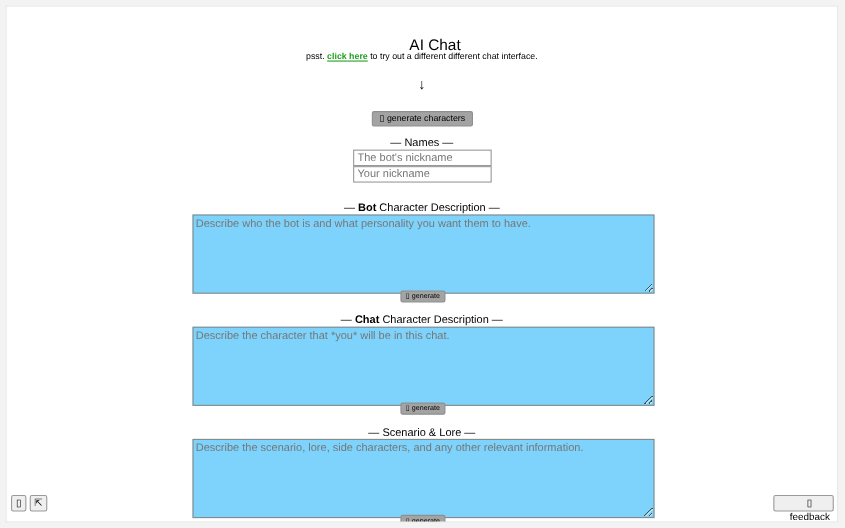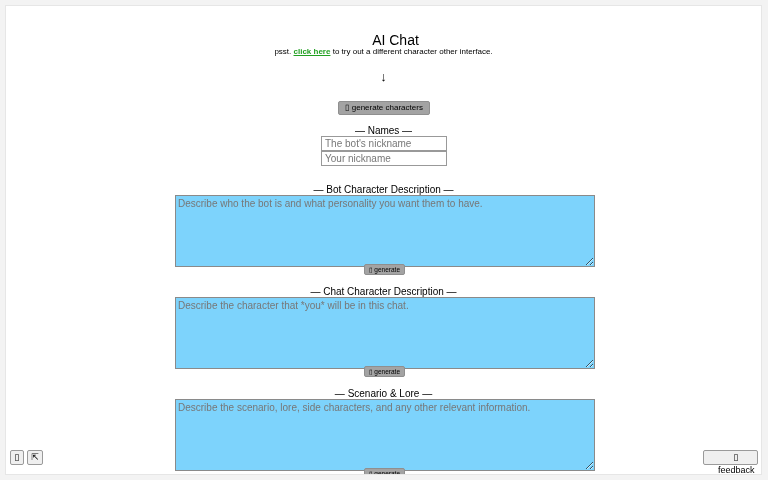--- a/index.html
+++ b/index.html
@@ -77,21 +77,21 @@
     text-align: center;
   }
   .section-label {
     position: absolute;
     left: 0;
     width: 100%;
     text-align: center;
     font-size: 10px;
     color: #000;
   }
-  .section-label b { font-weight: normal; }
+  .section-label b { font-weight: bold; }
   .name-input {
     position: absolute;
     left: 315px;
     width: 126px;
     height: 15px;
     border: 1px solid #999;
     box-sizing: border-box;
     font-family: "Liberation Sans", sans-serif;
     font-size: 10px;
     padding: 0 3px;
@@ -143,21 +143,21 @@
 </head>
 <body>
 
 <div class="frame">
 
   <h1 class="title">AI Chat</h1>
 
   <div class="psst">
     <span>psst.</span>
     <a>click here</a>
-    <span>to try out a different character other interface.</span>
+    <span>to try out a different different chat interface.</span>
   </div>
 
   <div class="arrow">↓</div>
 
   <button class="btn gen-chars">
     <span>▯</span>
     <span>generate characters</span>
   </button>
 
   <div class="section-label" style="top:119px;">— Names —</div>

